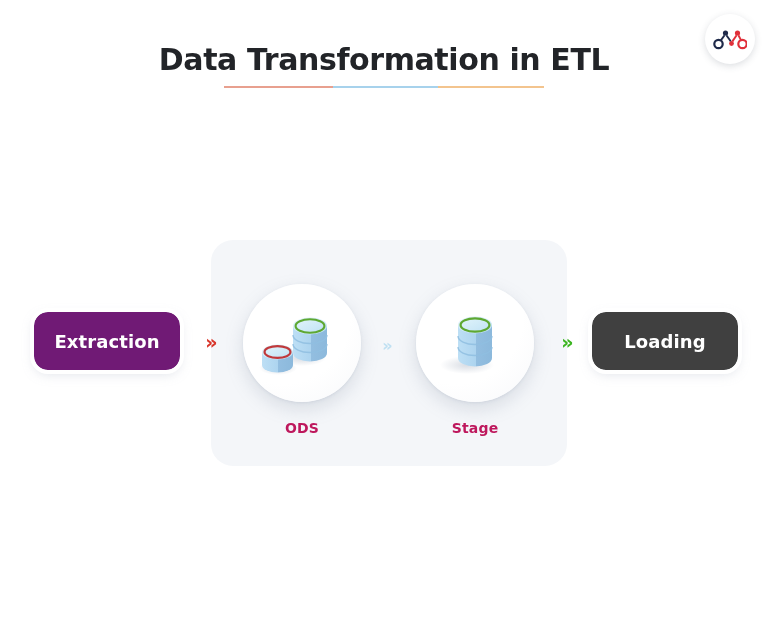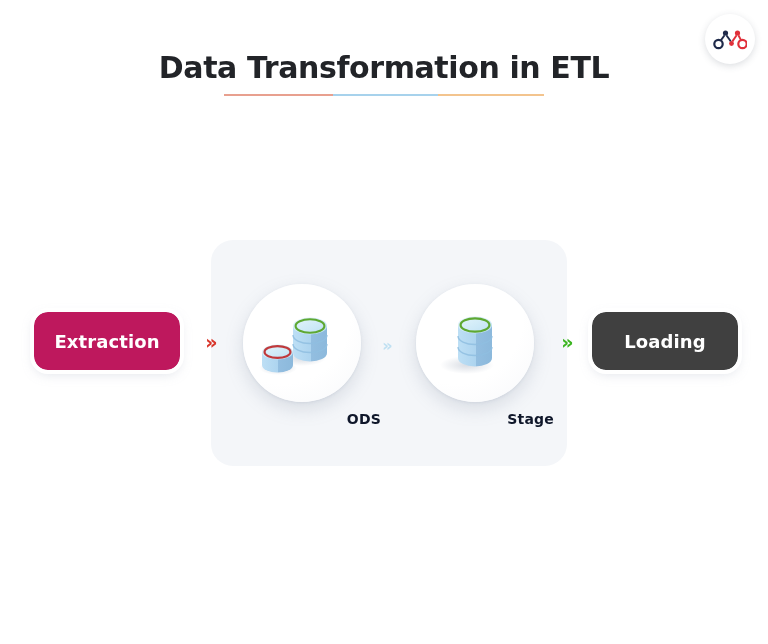--- a/index.html
+++ b/index.html
@@ -43,21 +43,20 @@
     text-align: center;
   }
   .title-text {
     font-family: "DejaVu Sans", sans-serif;
     font-size: 30px;
     font-weight: bold;
     letter-spacing: -0.4px;
     color: #222428;
     line-height: 40px;
     white-space: nowrap;
-    margin-top: 8px;
   }
   .title-rule {
     margin: 6px auto 0;
     width: 320px;
     height: 2px;
     display: flex;
   }
   .title-rule span { display: block; height: 100%; }
   .rule-a { flex: 1 1 34%; }
   .rule-b { flex: 1 1 33%; }
@@ -84,21 +83,21 @@
     font-family: "DejaVu Sans", sans-serif;
     font-size: 18px;
     font-weight: bold;
     letter-spacing: 0.1px;
     display: flex;
     align-items: center;
     justify-content: center;
     cursor: pointer;
     outline: 4px solid #ffffff;
   }
-  .pill-extraction { left: 34px; background: #be185d; box-shadow: 0 4px 12px rgba(160,170,190,0.35); }
+  .pill-extraction { left: 34px; background: #701a75; box-shadow: 0 4px 12px rgba(160,170,190,0.35); }
   .pill-loading    { left: 592px; background: #404040; box-shadow: 0 4px 12px rgba(160,170,190,0.35); }
 
   
   .chev {
     position: absolute;
     top: 93px;
     width: 24px;
     height: 22px;
     display: flex;
     align-items: center;
@@ -141,28 +140,28 @@
   }
   .node-art {
     position: absolute;
     inset: 0;
     display: flex;
     align-items: center;
     justify-content: center;
   }
   .node-label {
     position: absolute;
-    top: 127px;
+    top: 136px;
     left: -20px;
     width: 158px;
-    text-align: right;
+    text-align: center;
     font-family: "DejaVu Sans", sans-serif;
     font-size: 14px;
     font-weight: bold;
-    color: #0f172a;
+    color: #be185d;
     letter-spacing: 0.2px;
   }
 </style>
 </head>
 <body>
 
 <div class="page">
 
   <div class="logo-badge">
     <span>

